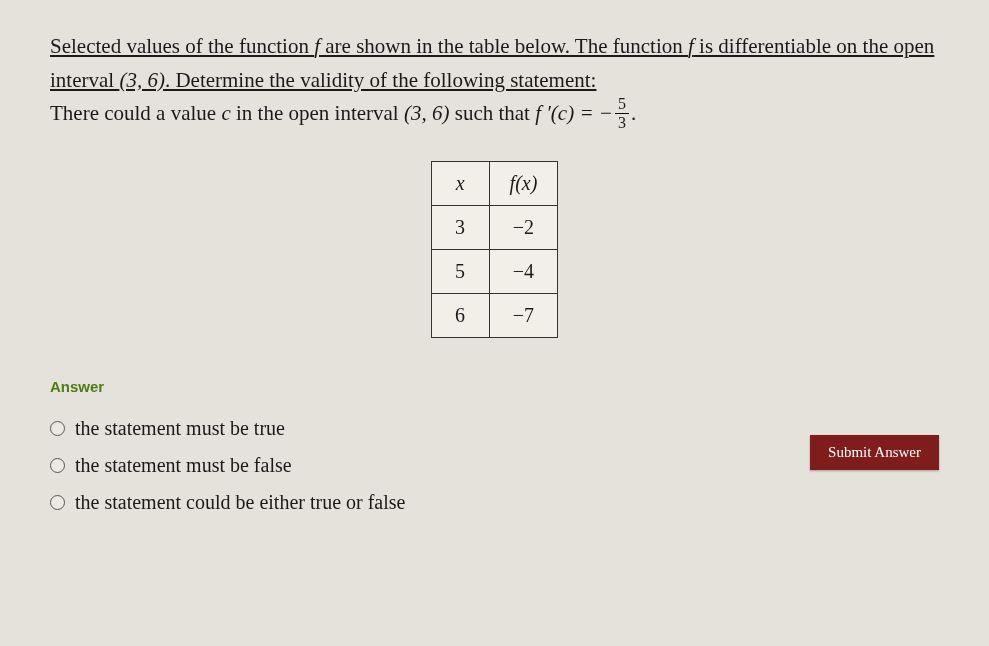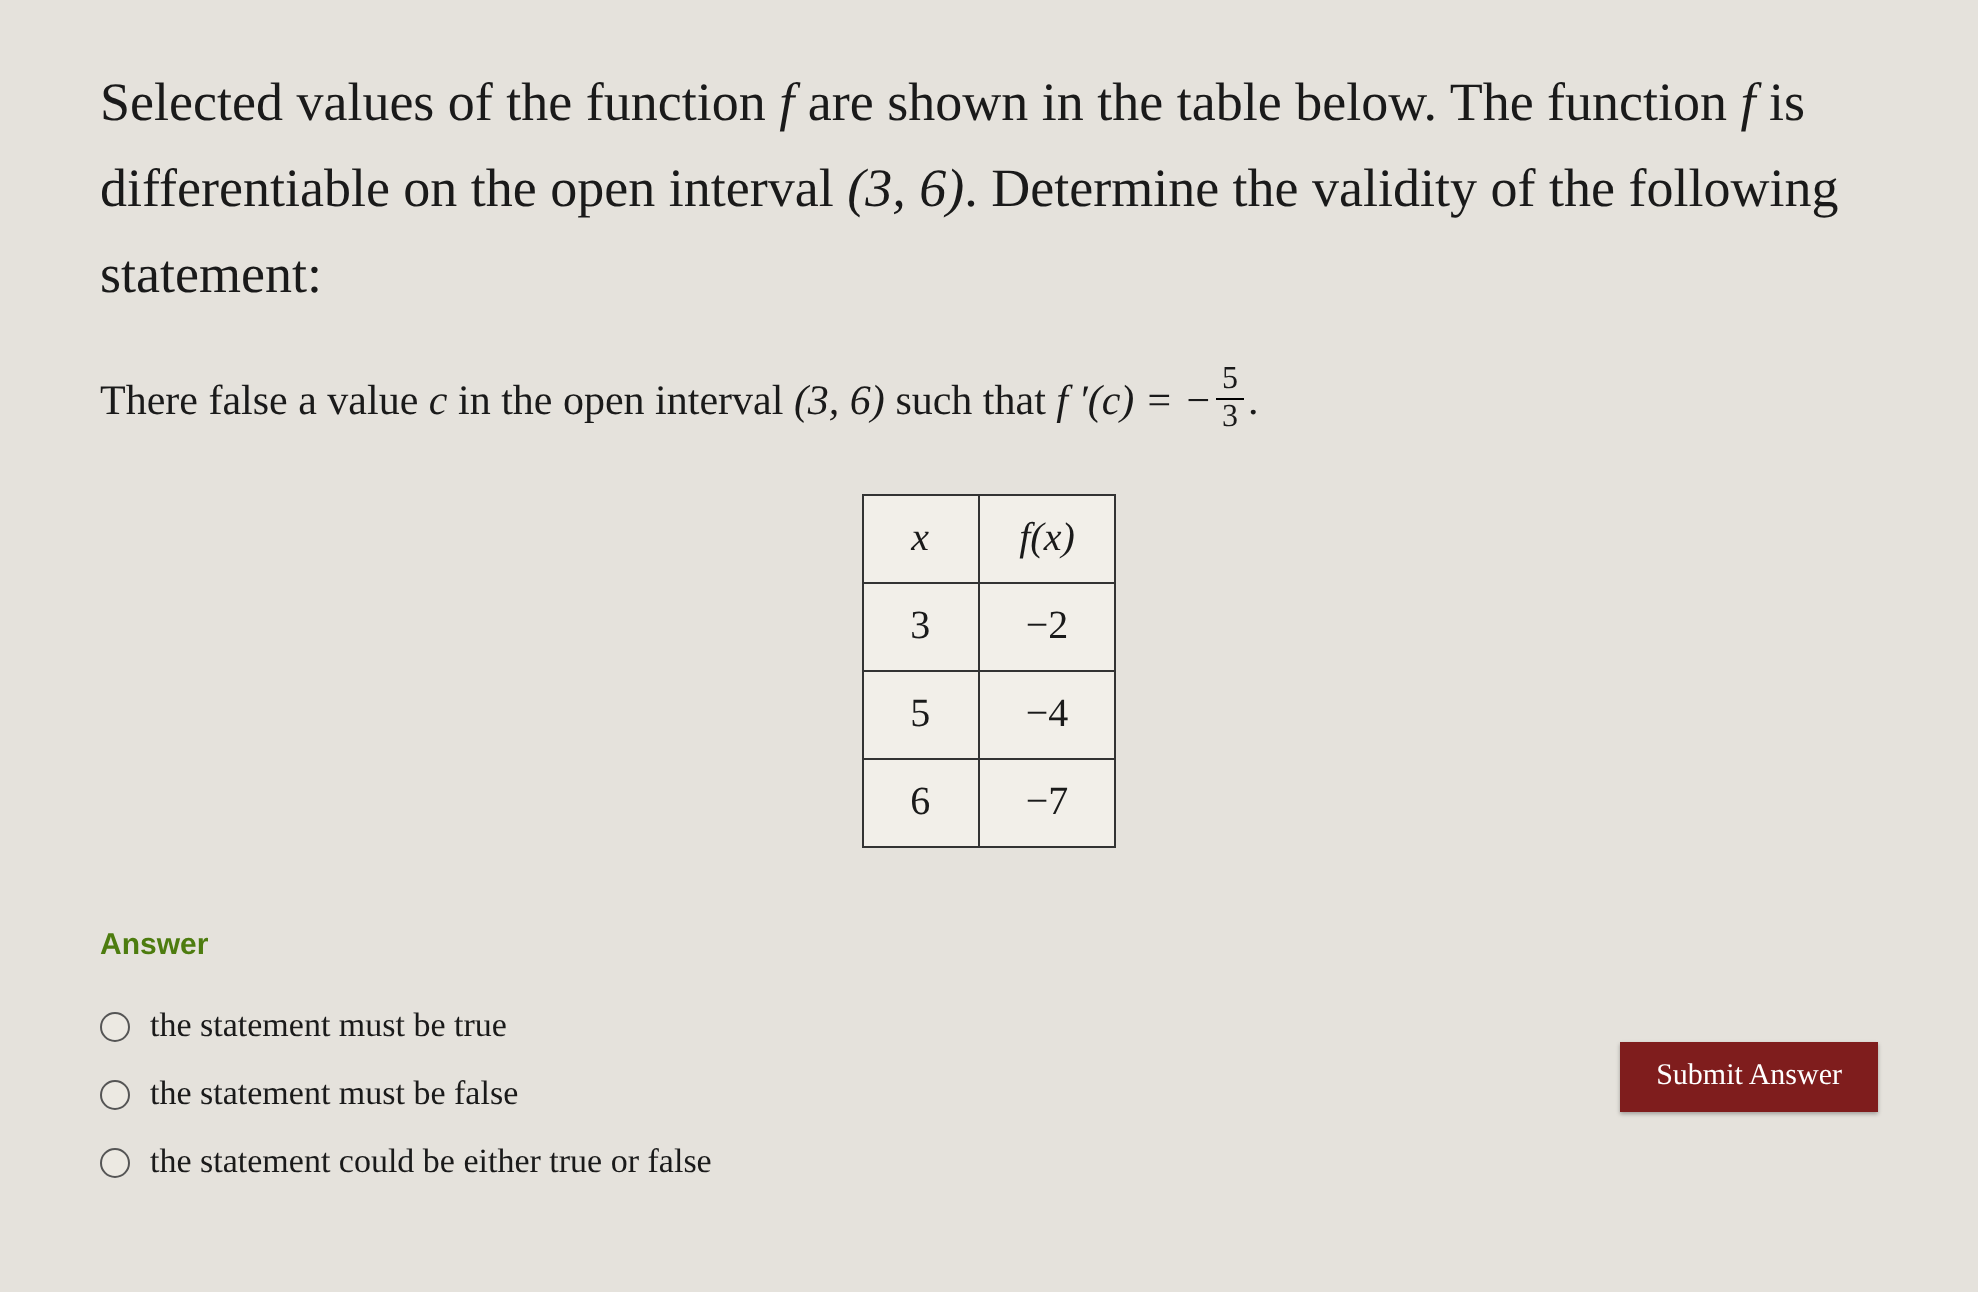--- a/index.html
+++ b/index.html
@@ -10,23 +10,23 @@
     height: 646px;
     background: #e5e2dc;
     font-family: Georgia, 'Times New Roman', serif;
     color: #1a1a1a;
     overflow: hidden;
   }
   .page {
     padding: 30px 50px 20px 50px;
   }
   .question-text {
-    font-size: 27px;
+    font-size: 21px;
     line-height: 1.6;
-    margin-bottom: 24px;
+    text-decoration: underline;
   }
   .statement-text {
     font-size: 21px;
     line-height: 1.6;
     margin-bottom: 28px;
   }
   .math-i { font-style: italic; font-family: 'Times New Roman', serif; }
   .frac {
     display: inline-flex;
     flex-direction: column;
@@ -73,21 +73,21 @@
   }
   .options {
     display: flex;
     flex-direction: column;
     gap: 14px;
   }
   .option {
     display: flex;
     align-items: center;
     gap: 10px;
-    font-size: 17px;
+    font-size: 20px;
     font-family: Georgia, serif;
     cursor: pointer;
     text-align: right;
   }
   .radio {
     width: 15px;
     height: 15px;
     border: 1.5px solid #555;
     border-radius: 50%;
     display: inline-block;
@@ -109,21 +109,21 @@
 </head>
 <body>
 
 <div class="page">
 
   <div class="question-text">
     <span>Selected values of the function </span><span class="math-i">f</span><span> are shown in the table below. The function </span><span class="math-i">f</span><span> is differentiable on the open interval </span><span class="math-i">(3, 6)</span><span>. Determine the validity of the following statement:</span>
   </div>
 
   <div class="statement-text">
-    <span>There false a value </span><span class="math-i">c</span><span> in the open interval </span><span class="math-i">(3, 6)</span><span> such that </span><span class="math-i">f ′(c) = −</span><span class="frac">
+    <span>There could a value </span><span class="math-i">c</span><span> in the open interval </span><span class="math-i">(3, 6)</span><span> such that </span><span class="math-i">f ′(c) = −</span><span class="frac">
         <span class="num">5</span>
         <span class="den">3</span>
       </span><span>.</span>
   </div>
 
   <div class="table-wrap">
     <table class="data">
       <tbody>
           <tr>
         <th><span class="math-i">x</span></th>

